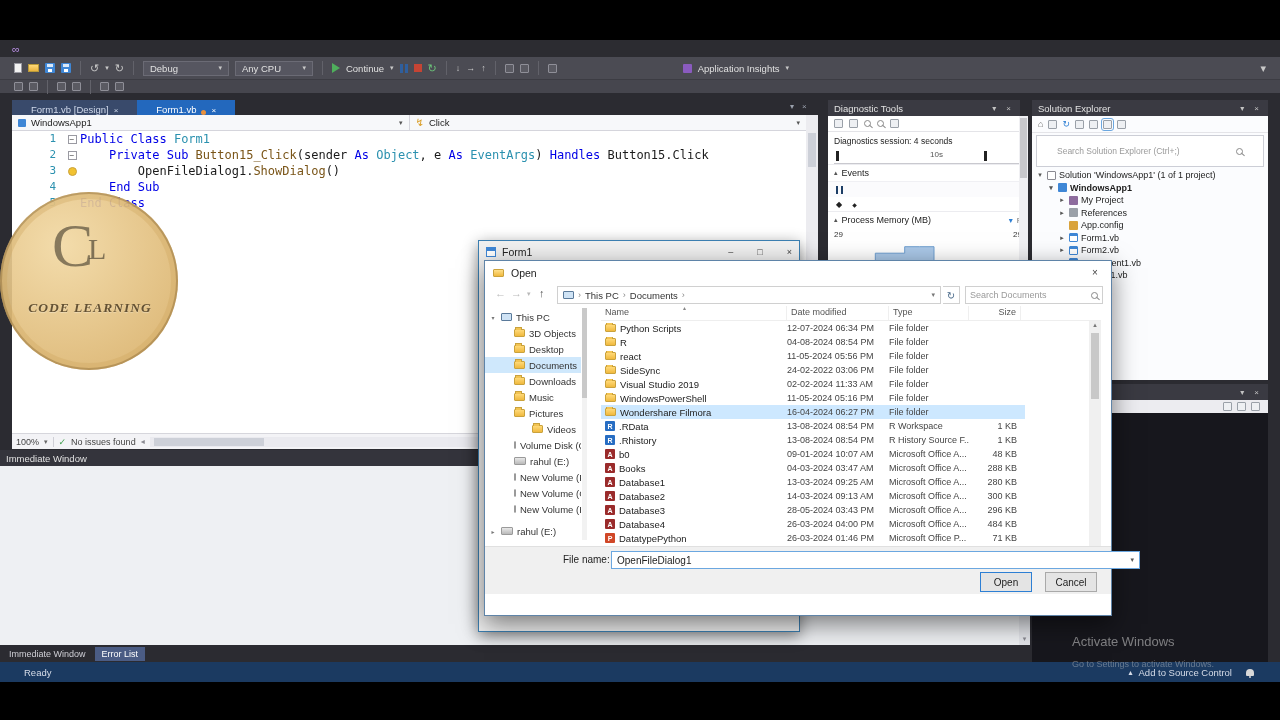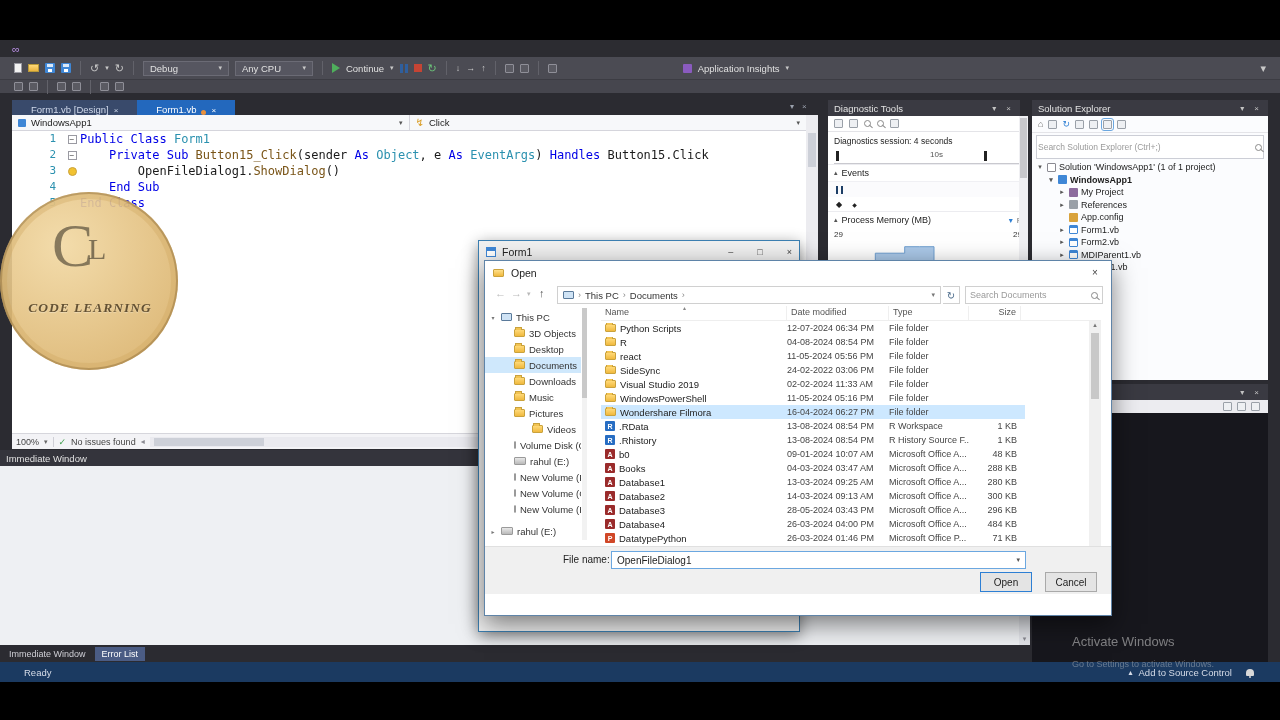--- a/index.html
+++ b/index.html
@@ -105,21 +105,21 @@
   #mem-wrap .vl{position:absolute;left:2px;top:2px;font-size:8px;color:#333}
   #mem-wrap .vr{position:absolute;right:2px;top:2px;font-size:8px;color:#333}
   #mem-chart{position:absolute;left:14px;right:18px;top:8px;bottom:2px}
   #diag-scroll{position:absolute;right:0;top:0;width:9px;height:100%;background:#f0f0f3}
   #diag-scroll .thumb{position:absolute;left:1px;top:2px;width:7px;height:60px;background:#c8c8cc}
 
   
   #sol-body{left:1032px;top:116px;width:236px;height:264px;background:#fbfcfe;z-index:6;color:#1c1c1c}
   #sol-tools{height:17px;border-bottom:1px solid #e4e4e8;display:flex;align-items:center;gap:5px;padding:0 6px}
   .hl{outline:1px solid #6ba7e0;outline-offset:1px}
-  #sol-search{height:24px;margin:2px 4px;border:1px solid #ccced6;background:#fff;display:flex;align-items:center;padding:0 1px}
+  #sol-search{height:32px;margin:2px 4px;border:1px solid #ccced6;background:#fff;display:flex;align-items:center;padding:0 20px}
   #sol-search input{flex:1;font-size:8.5px;color:#8a8a8a}
   .trow{display:flex;align-items:center;height:12.5px;font-size:9px;color:#1c1c1c;gap:3px}
   .trow.bold{font-weight:bold}
   .texp{width:8px;font-size:7px;color:#555;text-align:center;flex:none}
   .ticn{width:9px;height:9px;flex:none;border-radius:1px}
   .ic-sol{border:1px solid #8a8a92;background:#fff}
   .ic-vb{background:#3f87d6}
   .ic-myproject{background:#8d6c9e}
   .ic-references{background:#9aa0a8}
   .ic-config{background:#d9a33c}
@@ -196,21 +196,21 @@
   .file-row .ty{width:80px;color:#444;font-size:9px;white-space:nowrap;overflow:hidden}
   .file-row .sz{width:52px;color:#444;font-size:9px;text-align:right;padding-right:4px}
   .fic-letter{width:10px;height:10px;color:#fff;font-size:7px;font-weight:bold;display:inline-flex;align-items:center;justify-content:center;border-radius:1px;flex:none}
   .ic-r{background:#276dc3}
   .ic-acc{background:#9a2b2b}
   .ic-ppt{background:#d04727}
   #files-scroll{position:absolute;right:0;top:15px;width:12px;height:225px;background:#f0f0f0;color:#777;font-size:7px;text-align:center}
   #files-scroll .thumb{position:absolute;left:2px;top:12px;width:8px;height:66px;background:#c8c8c8}
   #dlg-footer{position:relative;height:48px;background:#f0f0f0;border-top:1px solid #e0e0e0;font-size:10px}
   #fn-label{position:absolute;left:78px;top:7px;color:#222}
-  #fn-combo{position:absolute;left:126px;top:4px;width:415px;height:18px;background:#fff;border:1px solid #6ba7e0;display:flex;align-items:center}
+  #fn-combo{position:absolute;left:126px;top:4px;width:529px;height:18px;background:#fff;border:1px solid #6ba7e0;display:flex;align-items:center}
   #fn-combo input{flex:1;font-size:10px;color:#222;padding:0 5px}
   #fn-combo .caret{color:#555;padding-right:5px}
   .btn{position:absolute;width:52px;height:20px;background:#e4e4e4;border:1px solid #a9a9a9;font-size:10px;color:#222;display:flex;align-items:center;justify-content:center}
   .btn.default{border-color:#2d7fd4}
   #btn-open{left:495px;top:25px}
   #btn-cancel{left:560px;top:25px}
 
   
   #wm{left:0;top:192px;width:178px;height:178px;border-radius:50%;z-index:20;
       background:radial-gradient(circle at 35% 30%, rgba(242,217,164,.92), rgba(212,168,92,.88));

